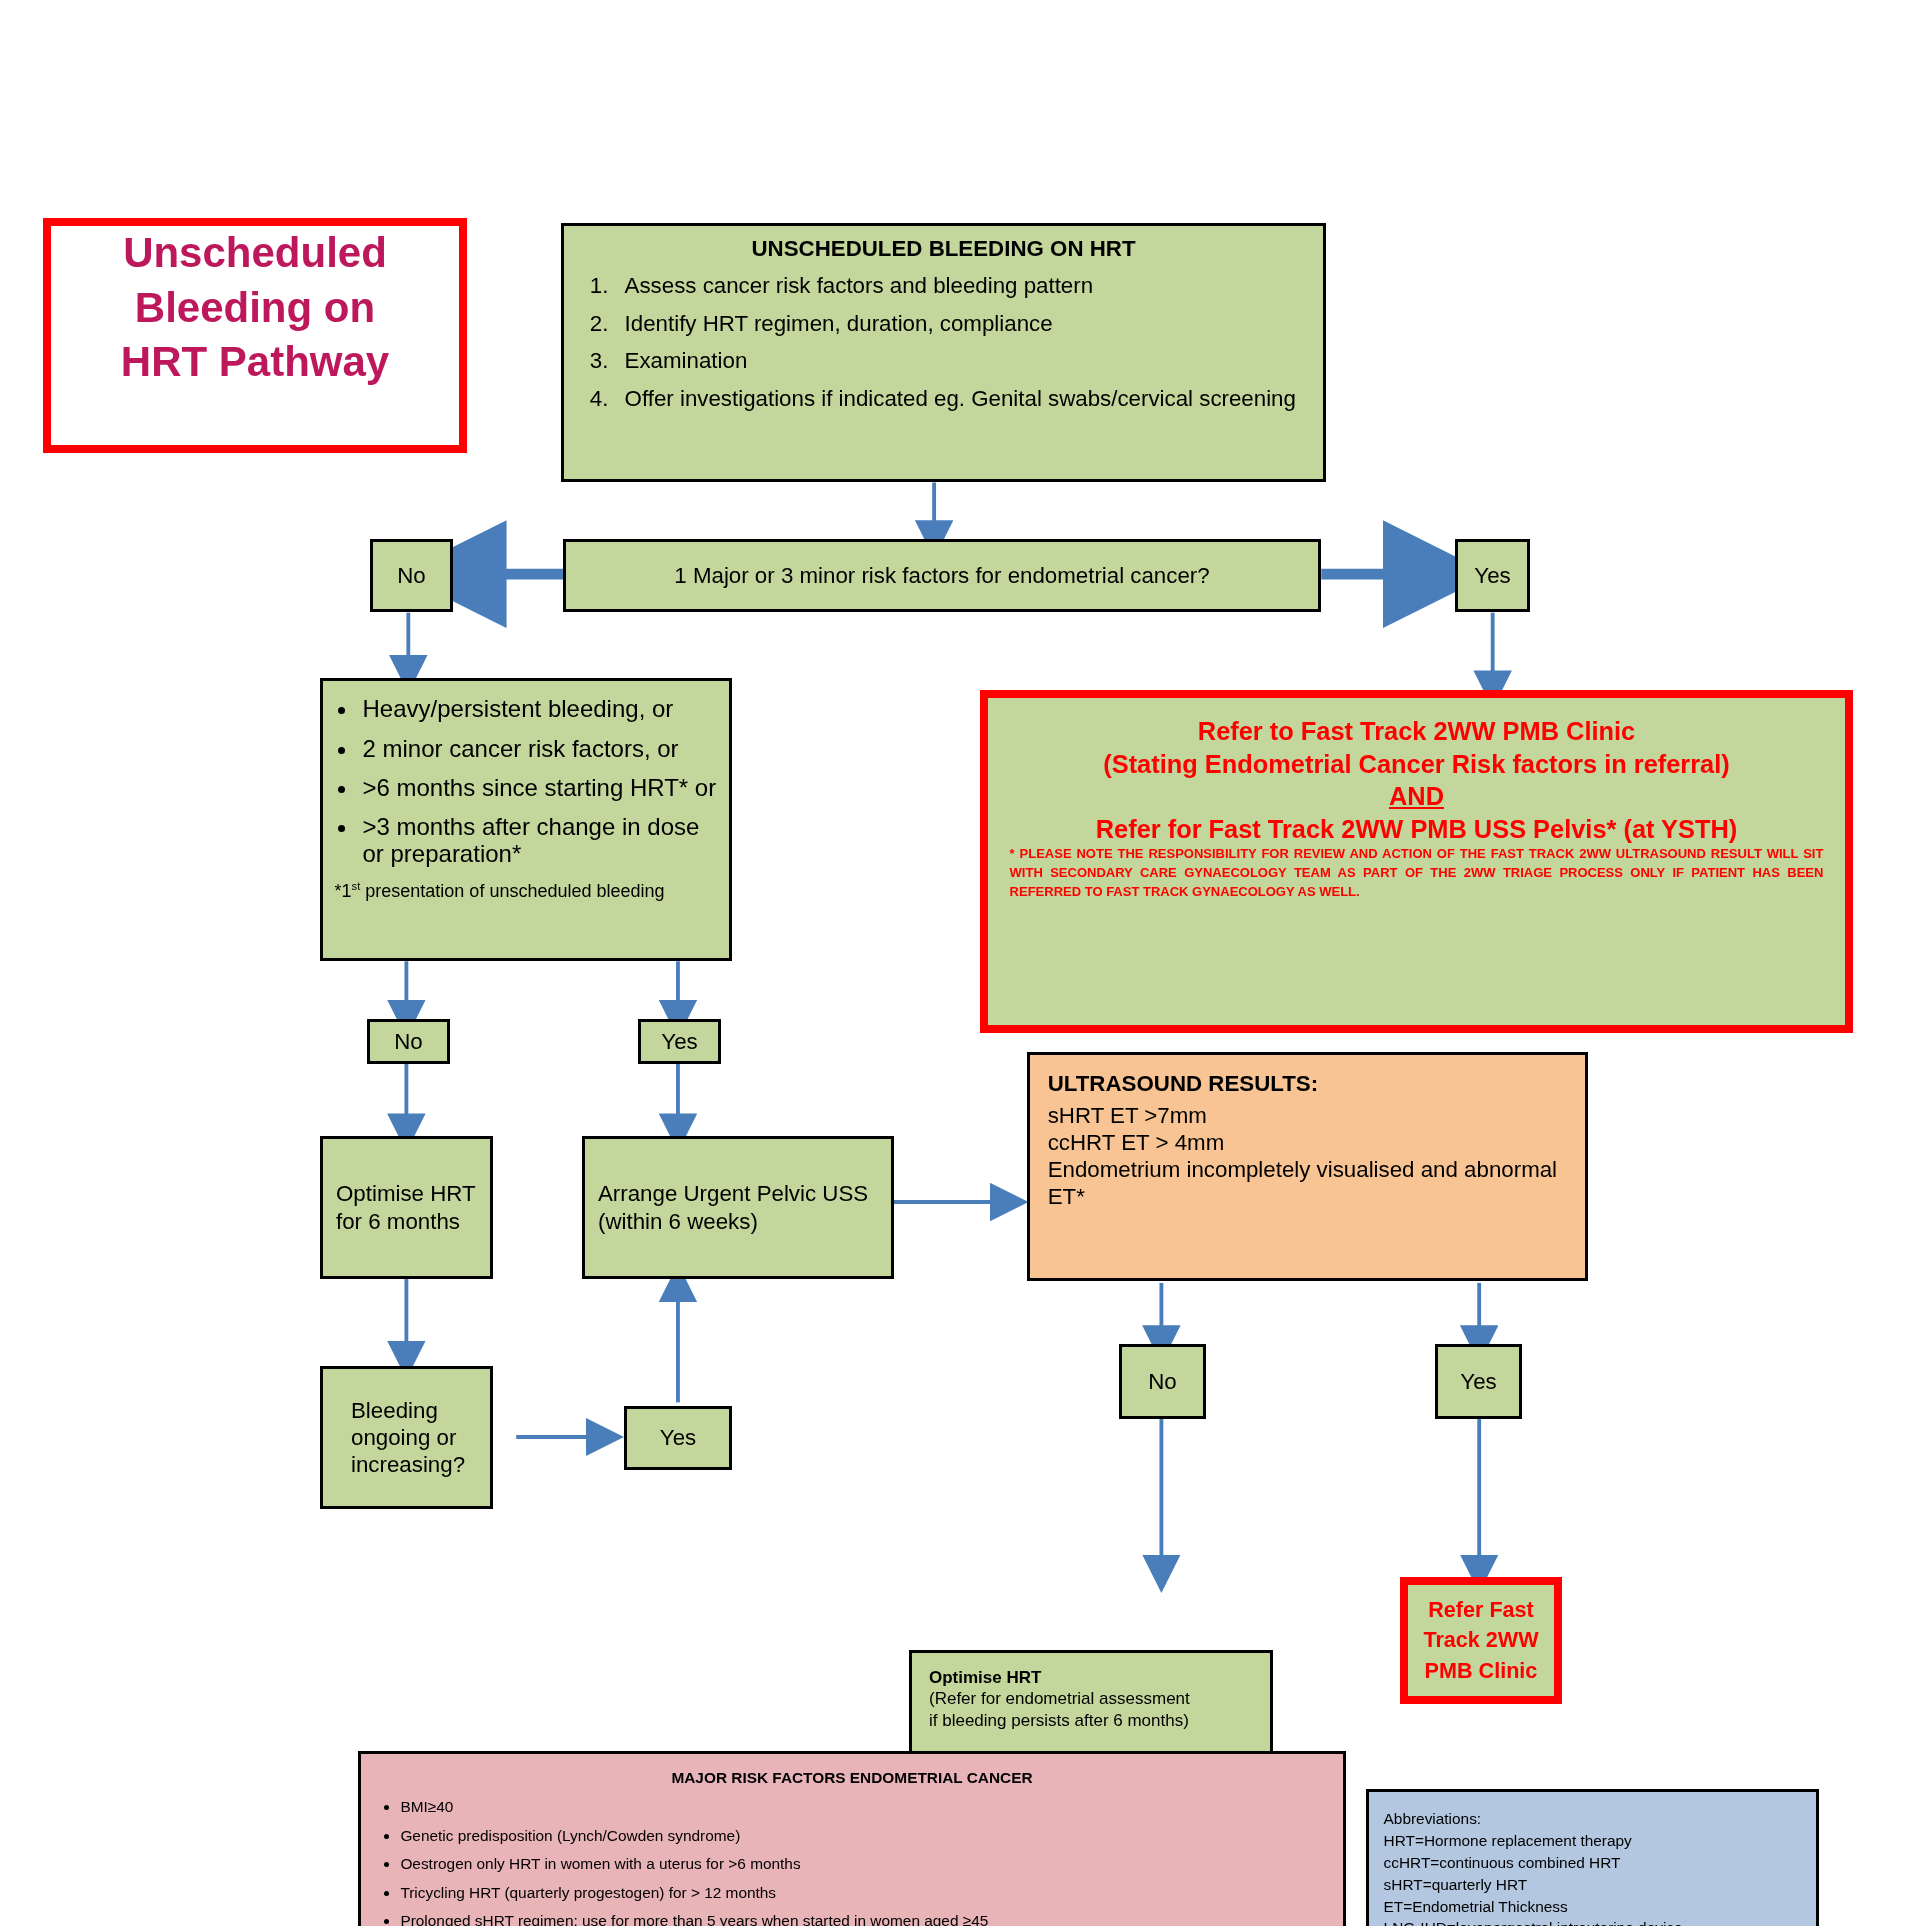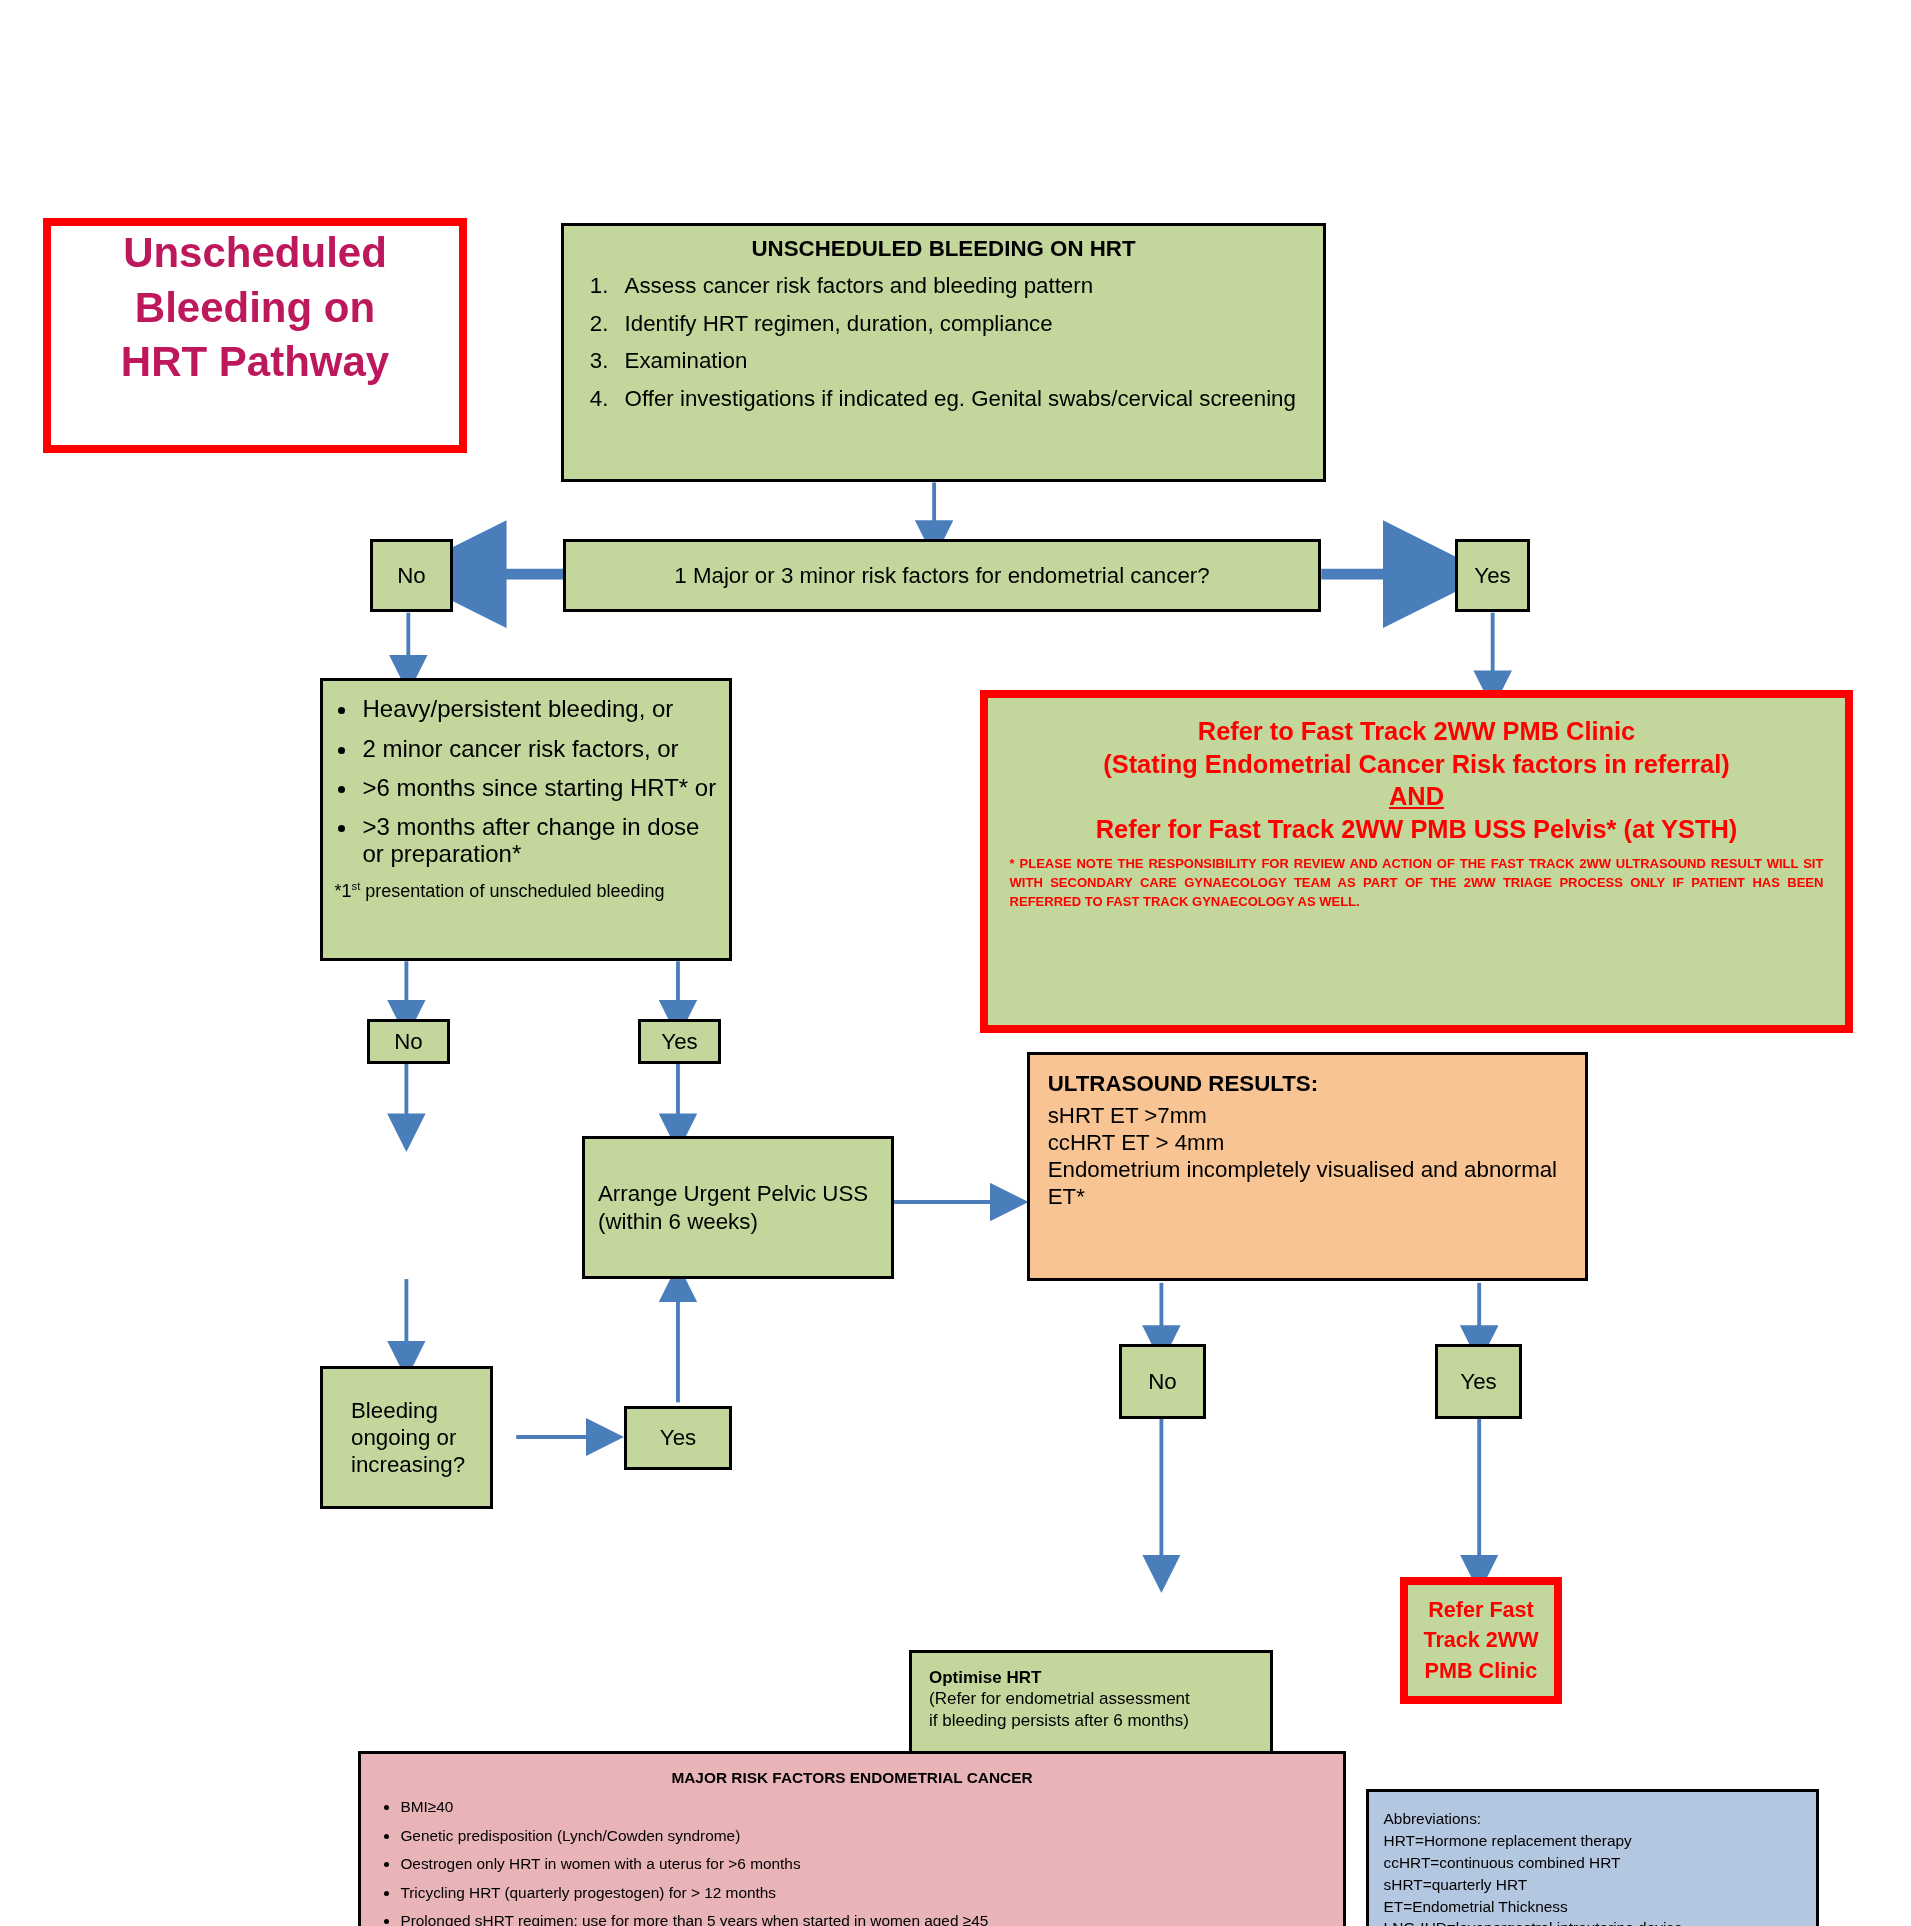--- a/index.html
+++ b/index.html
@@ -89,21 +89,20 @@
     font-size: 25.4px;
     line-height: 1.28;
   }
   .underline { text-decoration: underline; }
   .smallred {
     color: #ff0000;
     font-weight: bold;
     font-size: 13px;
     line-height: 1.45;
     text-align: justify;
-    margin-top: 10px;
   }
   .usbox-title {
     font-weight: bold;
     font-size: 22.3px;
     margin-bottom: 4.6px;
   }
   .usbox-line {
     font-size: 22.3px;
     line-height: 1.22;
   }
@@ -247,20 +246,23 @@
   <div class="box green redborder" style="left:980px; top:690px; width:873px; height:343px; padding:17px 21.6px;">
     <div class="redtitle-lines">
       <div>Refer to Fast Track 2WW PMB Clinic</div>
       <div>(Stating Endometrial Cancer Risk factors in referral)</div>
       <div class="underline">AND</div>
       <div>Refer for Fast Track 2WW PMB USS Pelvis* (at YSTH)</div>
     </div>
     <div class="smallred">*  PLEASE NOTE THE RESPONSIBILITY FOR REVIEW AND ACTION OF THE FAST TRACK 2WW ULTRASOUND RESULT WILL SIT WITH SECONDARY CARE GYNAECOLOGY TEAM AS PART OF THE 2WW TRIAGE PROCESS ONLY IF PATIENT HAS BEEN REFERRED TO FAST TRACK GYNAECOLOGY AS WELL.</div>
   </div>
 
+  <div class="box green" style="left:320px; top:1136px; width:173px; height:143px; display:flex; align-items:center; padding:0 13px;">
+    <span class="usbox-line">Optimise HRT for 6 months</span>
+  </div>
 
   <div class="box green" style="left:582px; top:1136px; width:312px; height:143px; display:flex; align-items:center; padding:0 13px;">
     <span class="usbox-line">Arrange Urgent Pelvic USS (within 6 weeks)</span>
   </div>
 
   <div class="box green" style="left:320px; top:1366px; width:173px; height:143px; display:flex; align-items:center; padding:0 28px;">
     <span class="usbox-line">Bleeding ongoing or increasing?</span>
   </div>
   <div class="box green label-box" style="left:624px; top:1406px; width:108px; height:64px;">
     <span>Yes</span>

